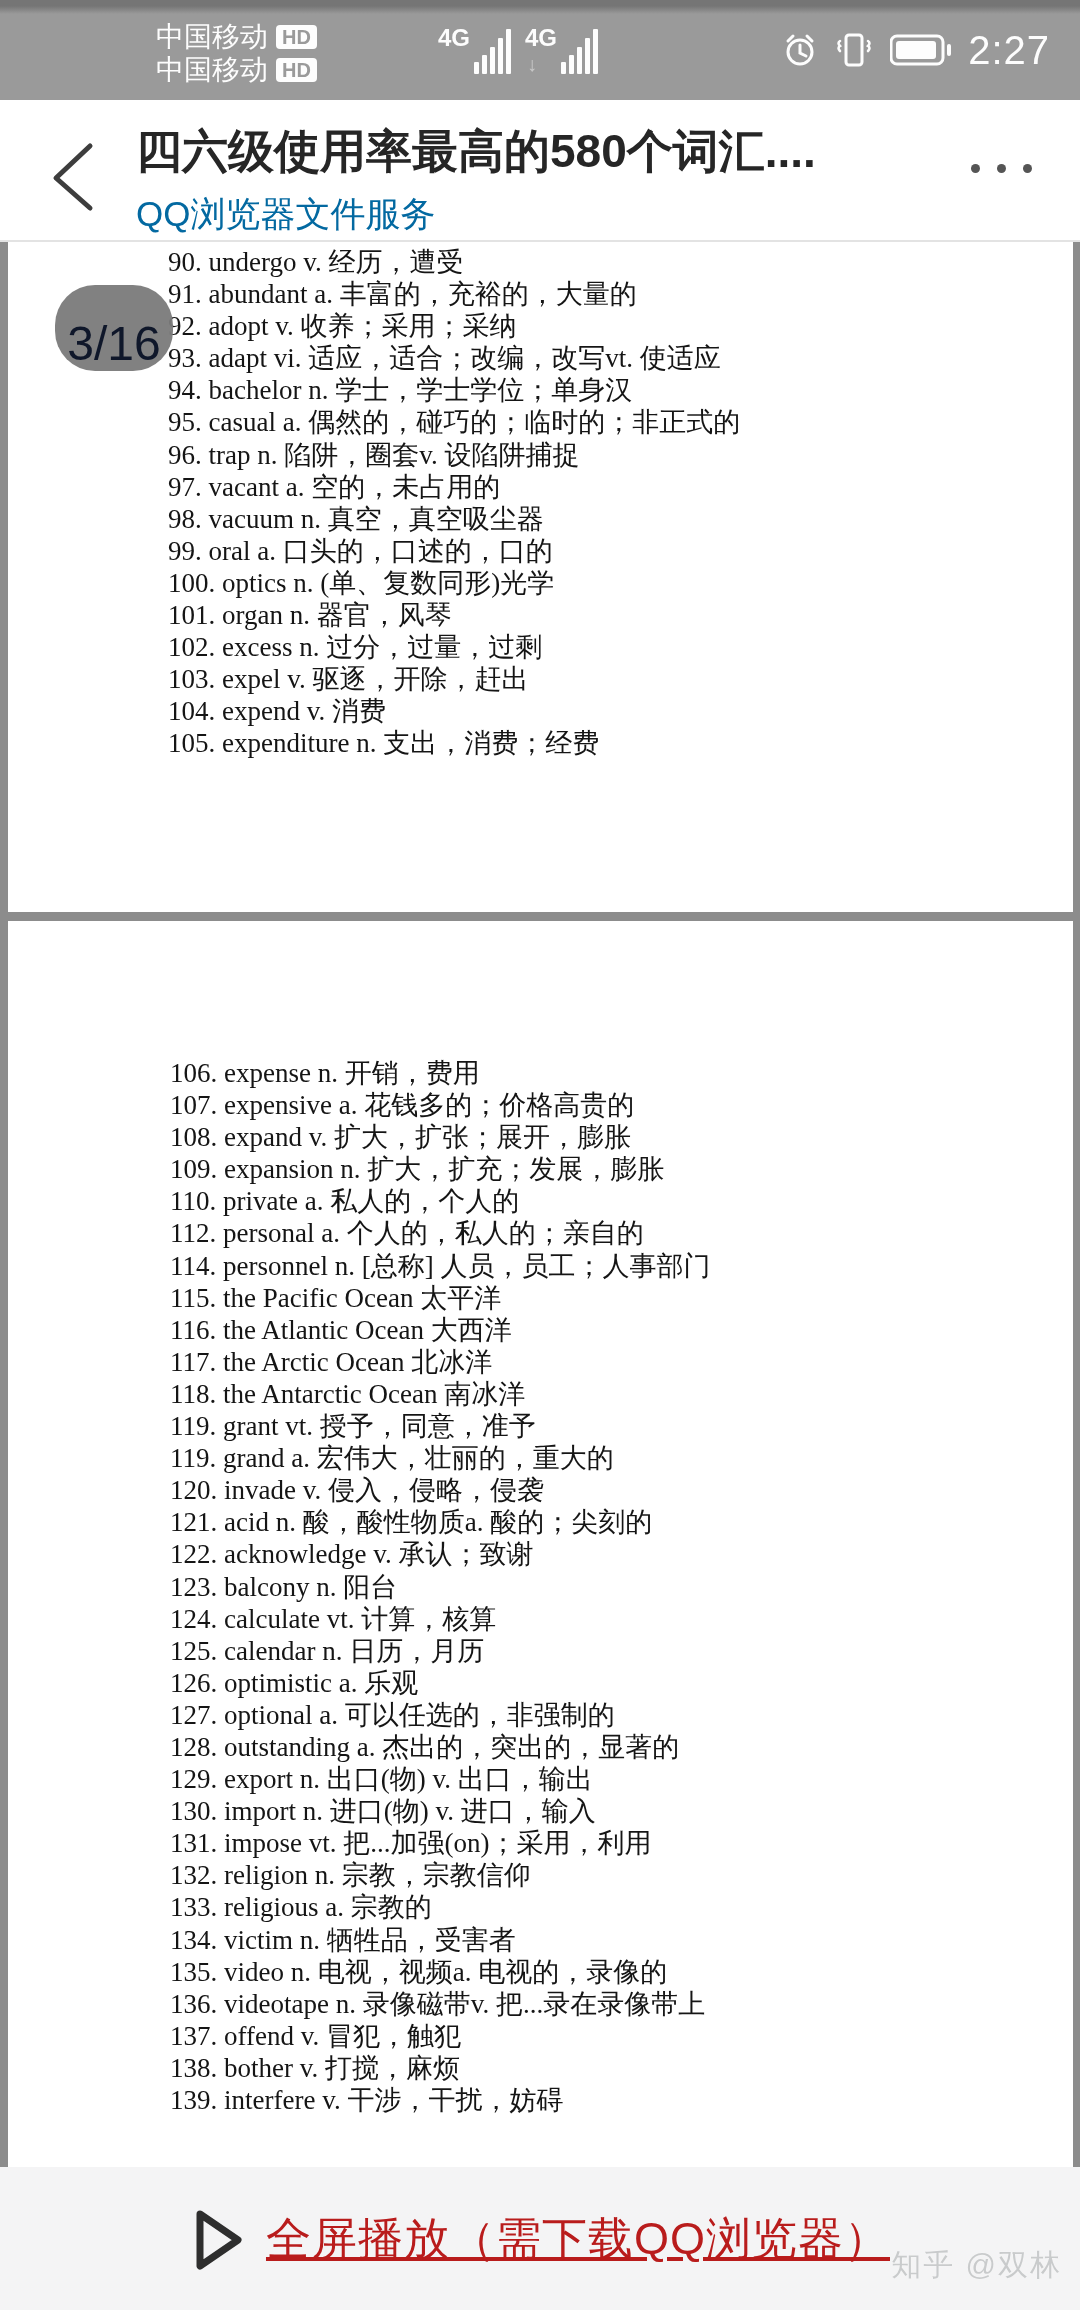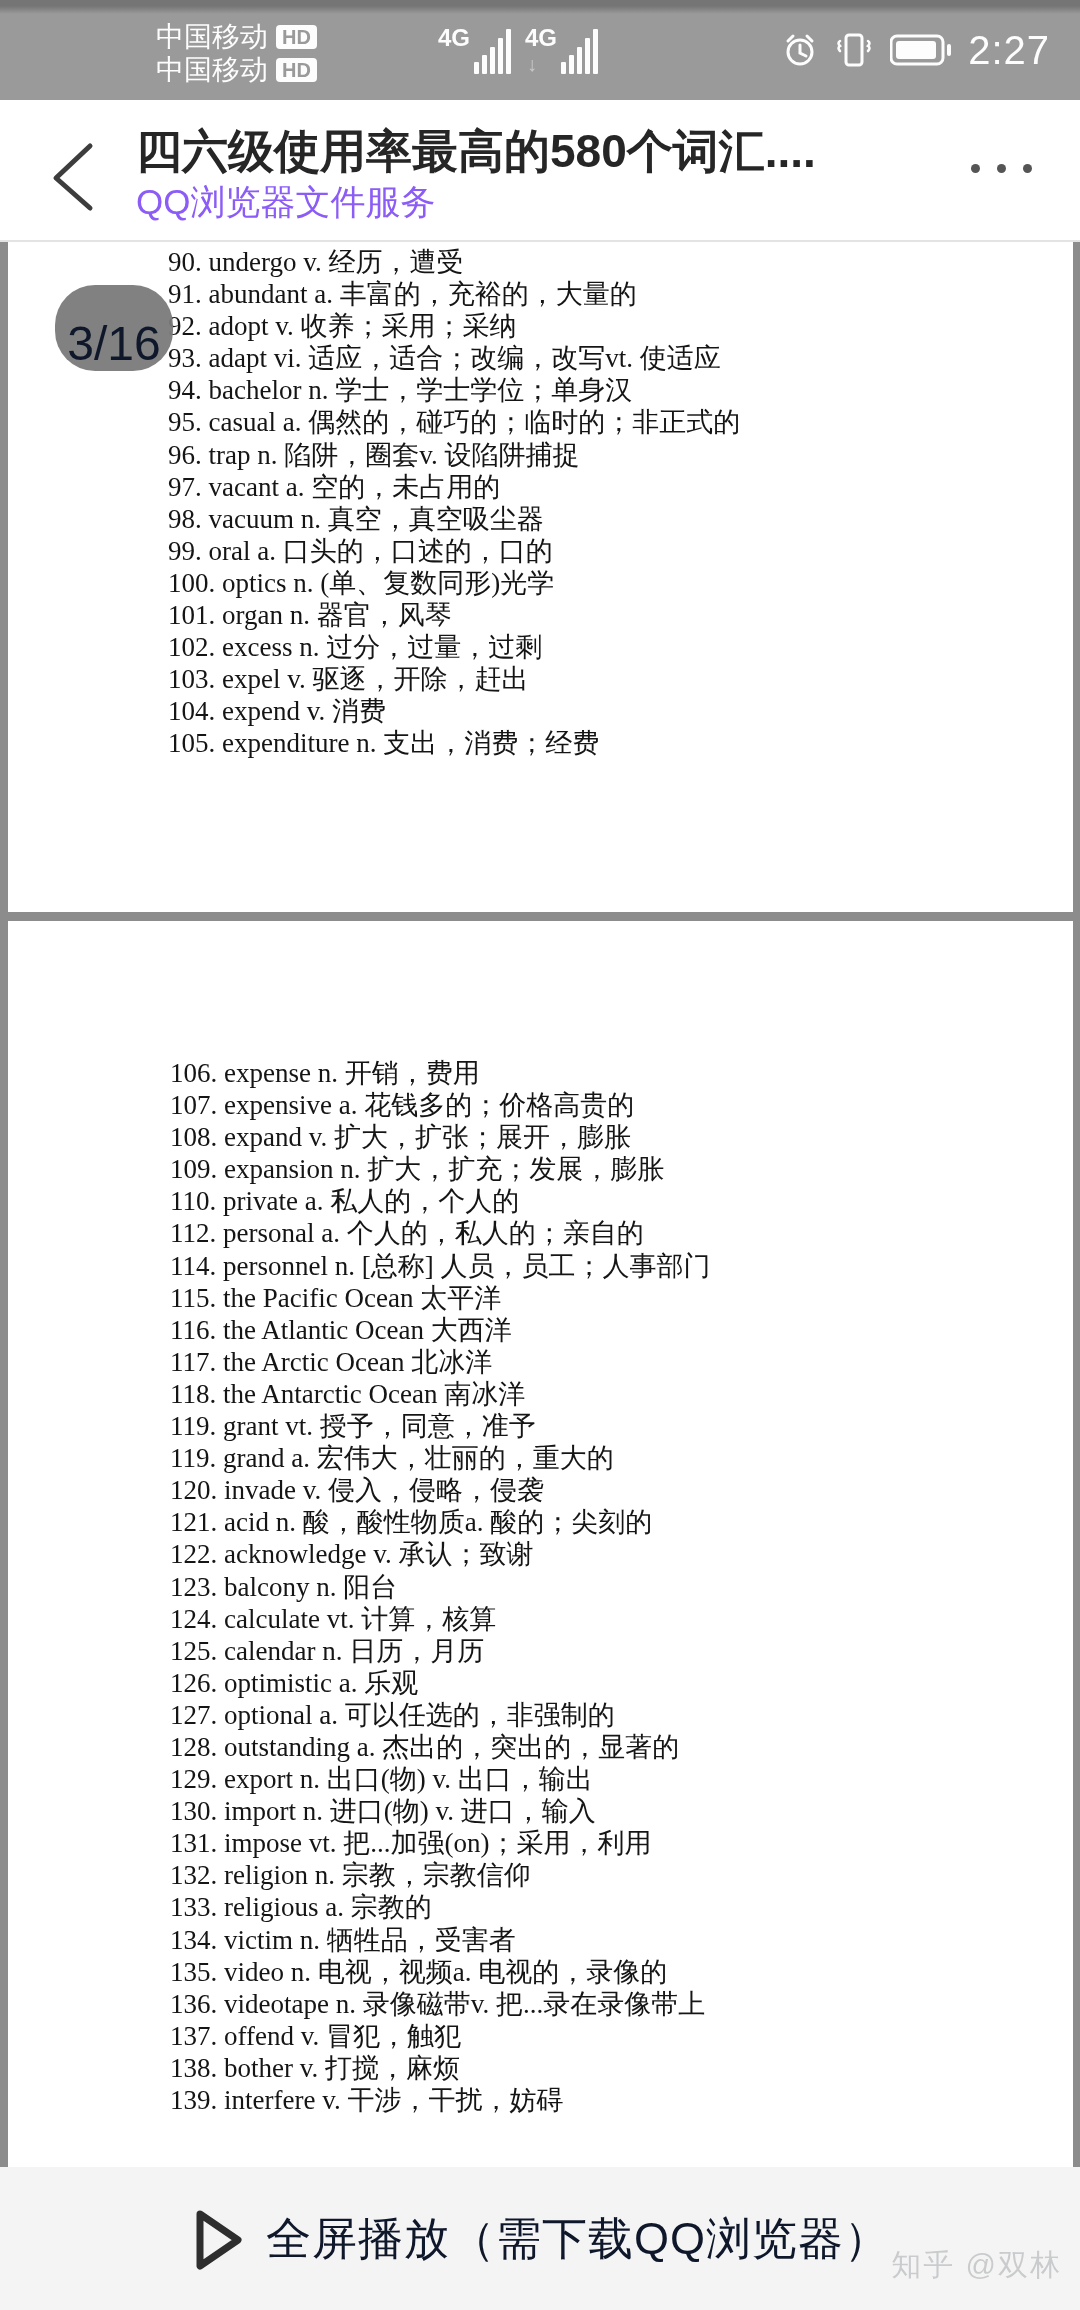--- a/index.html
+++ b/index.html
@@ -34,21 +34,21 @@
 
   
   .header{
     position:absolute; top:100px; left:0; width:1080px; height:142px;
     background:#ffffff; border-bottom:2px solid #e3e3e3;
   }
   .back-button{ position:absolute; left:40px; top:34px; width:70px; height:84px; cursor:pointer; }
   .title-block{ position:absolute; left:136px; top:22px; width:810px; }
   .doc-title{ font-size:46px; font-weight:600; color:#262626; line-height:58px;
     white-space:nowrap; overflow:hidden; }
-  .doc-subtitle{ font-size:35px; color:#8b5cf6; margin-top:1px; line-height:42px; }
+  .doc-subtitle{ font-size:35px; color:#0369a1; margin-top:13px; line-height:42px; }
   .more-menu{ position:absolute; right:42px; top:58px; display:flex; gap:17px; cursor:pointer; padding:6px; }
   .more-menu i{ width:9px; height:9px; border-radius:50%; background:#555; display:block; }
 
   
   .viewer{
     position:absolute; top:242px; left:0; width:1080px; height:2068px;
     background:#8c8c8c; padding:0 7px 0 8px;
   }
   .page{ background:#ffffff; width:100%; }
   .page1{ height:670px; padding:4px 0 0 160px; }
@@ -68,21 +68,21 @@
   }
 
   
   .bottom-bar{
     position:absolute; left:0; bottom:0; width:1080px; height:143px;
     background:#f4f4f5; z-index:6;
     display:flex; align-items:center; justify-content:center; gap:20px;
     cursor:pointer;
   }
   .play-icon{ display:block; margin-top:2px; }
-  .play-label{ font-size:45px; color:#0f172a; letter-spacing:1px; }
+  .play-label{ font-size:45px; color:#b91c1c; letter-spacing:1px;text-decoration:underline; }
   .watermark{
     position:absolute; right:18px; bottom:24px; z-index:7;
     font-size:30px; color:#c9cbcc; letter-spacing:2px;
     text-shadow:0 0 1px #ffffff;
   }
 </style>
 </head>
 <body>
 
 <div class="screen">

